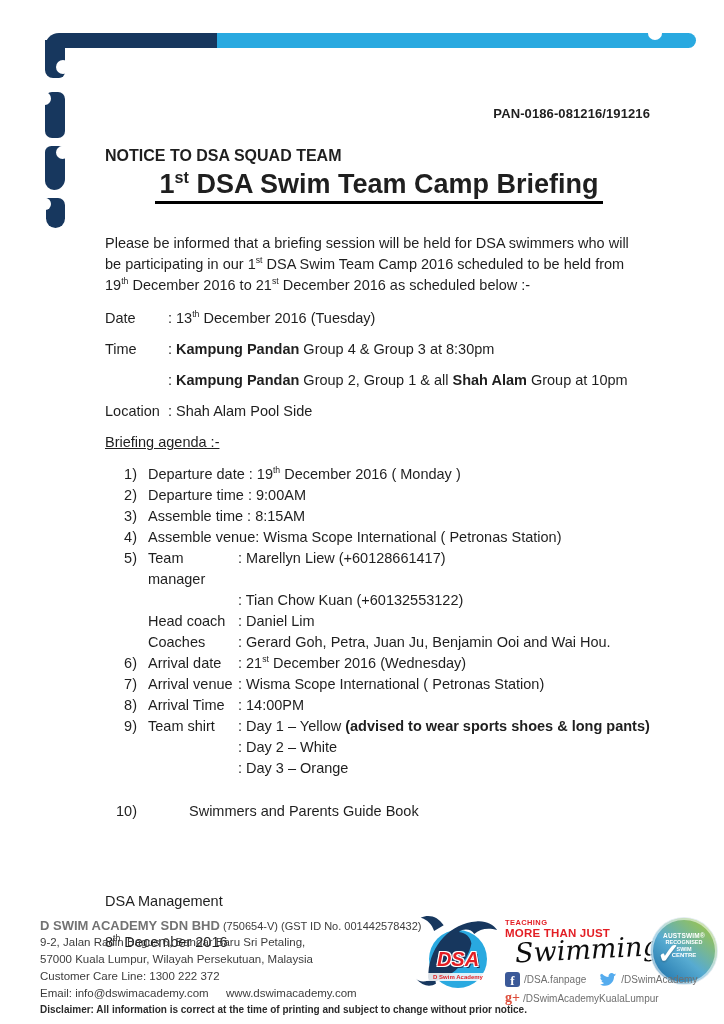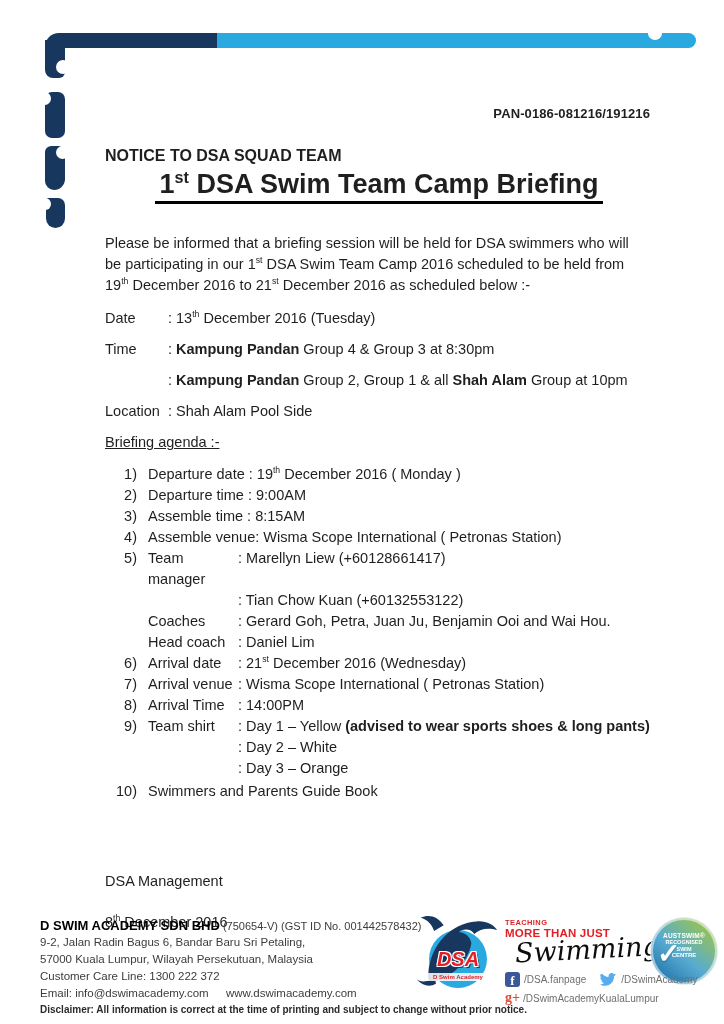--- a/index.html
+++ b/index.html
@@ -37,28 +37,28 @@
   
   .content{position:absolute;left:105px;top:233px;width:560px;font-size:14.5px;line-height:21px;}
   .intro div{white-space:nowrap;}
   .intro{margin-bottom:12px;}
   .drow{display:flex;margin-bottom:10px;}
   .dlabel{display:inline-block;width:63px;flex-shrink:0;}
   .agenda-heading{text-decoration:underline;margin-bottom:11px;}
   .aline{display:flex;}
   .num{display:inline-block;width:32px;text-align:right;margin-right:11px;flex-shrink:0;}
   .albl{display:inline-block;width:90px;flex-shrink:0;}
-  .aline.last{margin-top:2px;}
+  .aline.last{margin-top:22px;gap:41px;}
   .sig-name{margin-top:69px;}
   .sig-date{margin-top:20px;}
 
   
   .footer-left{position:absolute;left:40px;top:918px;color:var(--footer-ink);}
   .company-line{font-size:13px;margin-bottom:1px;}
-  .company-name{font-weight:bold;color:#000000;text-align:center;}
+  .company-name{font-weight:bold;color:#737373;text-align:center;}
   .company-reg{font-size:11px;}
   .faddr{font-size:11.5px;line-height:17px;}
   .femail span{display:inline-block;}
   .femail .site{margin-left:14px;}
   .disclaimer{font-size:10px;font-weight:bold;color:#2b2b2b;margin-top:2px;}
 
   .footer-right{position:absolute;left:415px;top:910px;width:302px;height:112px;}
   
   .dsa-logo{position:absolute;left:0;top:2px;width:86px;height:94px;}
   .dsa-circle{position:absolute;left:14px;top:18px;width:58px;height:58px;border-radius:50%;background:var(--lightblue);}
@@ -168,27 +168,27 @@
         <span class="albl">Team manager</span>
         <span><span>: Marellyn Liew (+60128661417)</span></span>
       </div>
       <div class="aline">
         <span class="num"></span>
         <span class="albl"></span>
         <span><span>: Tian Chow Kuan (+60132553122)</span></span>
       </div>
       <div class="aline">
         <span class="num"></span>
+        <span class="albl">Head coach</span>
+        <span><span>: Daniel Lim</span></span>
+      </div>
+      <div class="aline">
+        <span class="num"></span>
         <span class="albl">Coaches</span>
         <span><span>: Gerard Goh, Petra, Juan Ju, Benjamin Ooi and Wai Hou.</span></span>
-      </div>
-      <div class="aline">
-        <span class="num"></span>
-        <span class="albl">Head coach</span>
-        <span><span>: Daniel Lim</span></span>
       </div>
       <div class="aline">
         <span class="num">6)</span>
         <span class="albl">Arrival date</span>
         <span><span>: 21</span><sup>st</sup><span> December 2016 (Wednesday)</span></span>
       </div>
       <div class="aline">
         <span class="num">7)</span>
         <span class="albl">Arrival venue</span>
         <span><span>: Wisma Scope International ( Petronas Station)</span></span>

